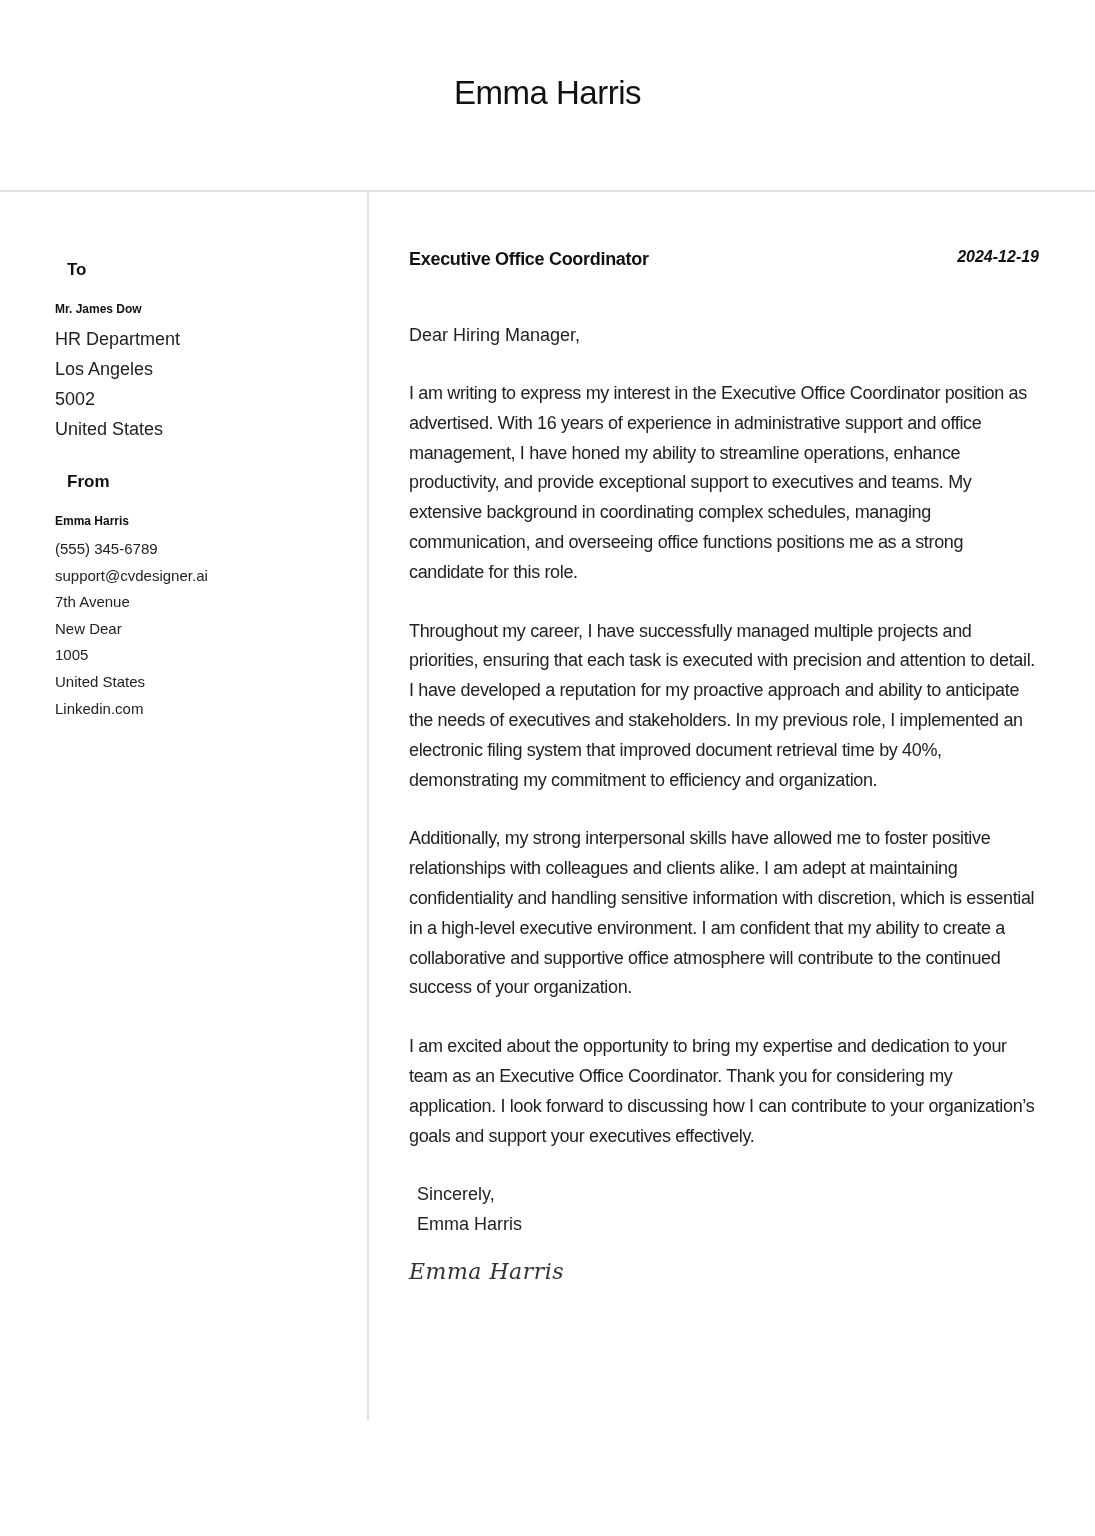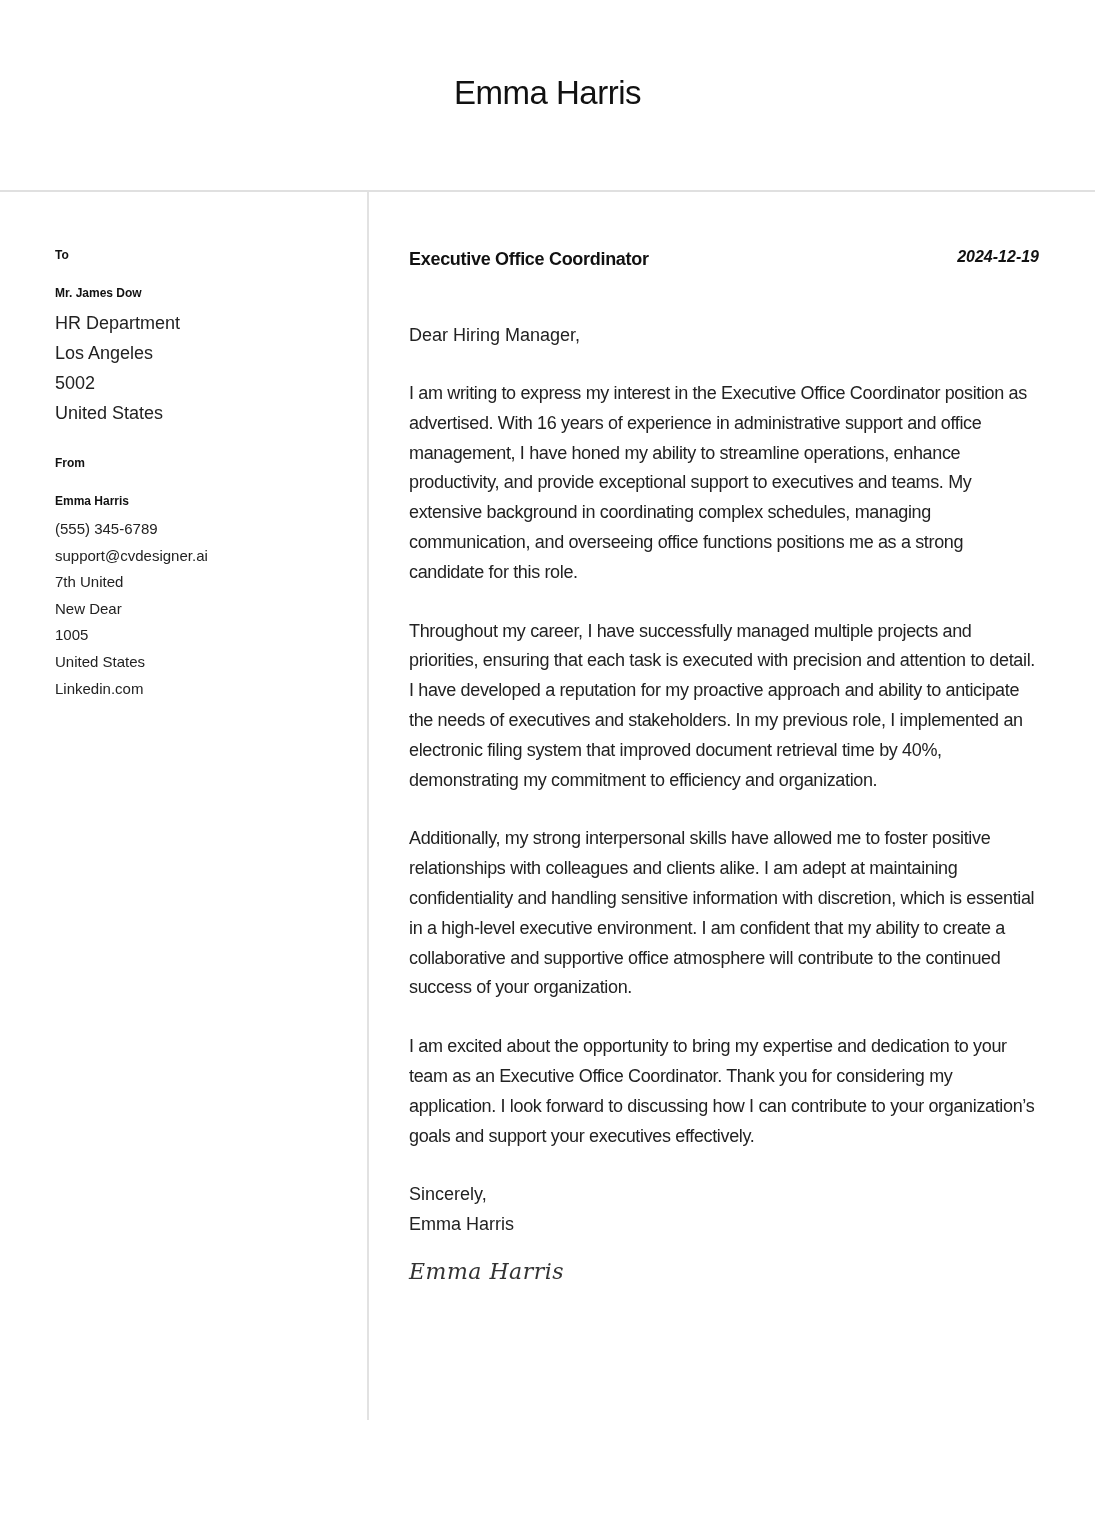--- a/index.html
+++ b/index.html
@@ -13,32 +13,32 @@
   }
   .header-name {
     position: absolute; top: 74px; left: 0; width: 1095px; text-align: center;
     font-size: 33px; font-weight: normal; color: #111; letter-spacing: -0.5px;
   }
   .divider {
     position: absolute; left: 367px; top: 192px; width: 2px; height: 1228px;
     background: #e2e2e2;
   }
   .sidebar { position: absolute; left: 55px; top: 248px; width: 300px; }
-  .sec-label { font-size: 12px; font-weight: bold; color: #111; margin: 0; height: 22px; }
+  .sec-label { font-size: 17px; font-weight: bold; color: #111; margin: 12px; height: 22px; }
   .person-name { font-size: 12px; font-weight: bold; color: #111; margin-top: 8px; height: 30px; line-height: 30px; }
   .to-line { font-size: 18px; color: #222; height: 30px; line-height: 30px; }
   .from-block { margin-top: 28px; }
   .from-line { font-size: 15px; color: #222; height: 26.6px; line-height: 26.6px; }
   .main { position: absolute; left: 409px; top: 245px; width: 630px; }
   .title-row { position: relative; height: 30px; }
   .job-title { position: absolute; left: 0; top: 4px; font-size: 18px; font-weight: bold; color: #111; letter-spacing: -0.3px; }
   .date { position: absolute; right: 0; top: 3px; font-size: 16px; font-weight: bold; color: #111; font-style: italic; }
   .greeting { margin-top: 45px; font-size: 18px; line-height: 30px; }
   .para { margin-top: 29px; font-size: 18px; line-height: 29.8px; color: #222; letter-spacing: -0.35px; }
-  .closing { margin-top: 28px; font-size: 18px; line-height: 30px; }
+  .closing { margin-top: 28px; font-size: 18px; line-height: 30px; margin-left: 8px; }
   .signature {
     margin-top: 20px; font-family: "DejaVu Serif", serif; font-style: italic;
     font-size: 22px; color: #333; letter-spacing: 0.5px;
   }
 </style>
 </head>
 <body>
 
 <div class="header">
   <div class="header-name">Emma Harris</div>
@@ -53,21 +53,21 @@
     <div class="to-line">HR Department</div>
     <div class="to-line">Los Angeles</div>
     <div class="to-line">5002</div>
     <div class="to-line">United States</div>
   </div>
   <div class="from-block">
     <div class="sec-label">From</div>
     <div class="person-name">Emma Harris</div>
     <div class="from-line">(555) 345-6789</div>
     <div class="from-line">support@cvdesigner.ai</div>
-    <div class="from-line">7th United</div>
+    <div class="from-line">7th Avenue</div>
     <div class="from-line">New Dear</div>
     <div class="from-line">1005</div>
     <div class="from-line">United States</div>
     <div class="from-line">Linkedin.com</div>
   </div>
 </div>
 
 <div class="main">
   <div class="title-row">
     <div class="job-title">Executive Office Coordinator</div>

